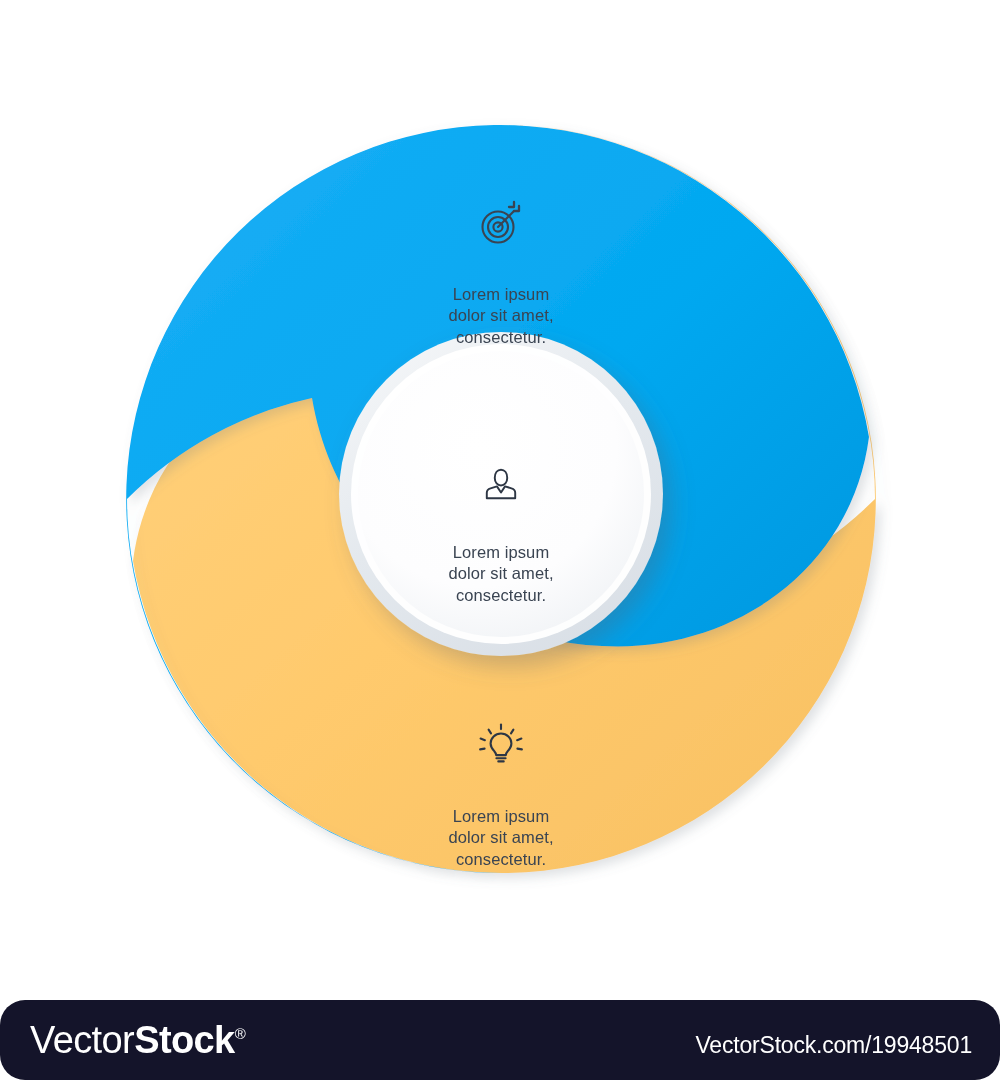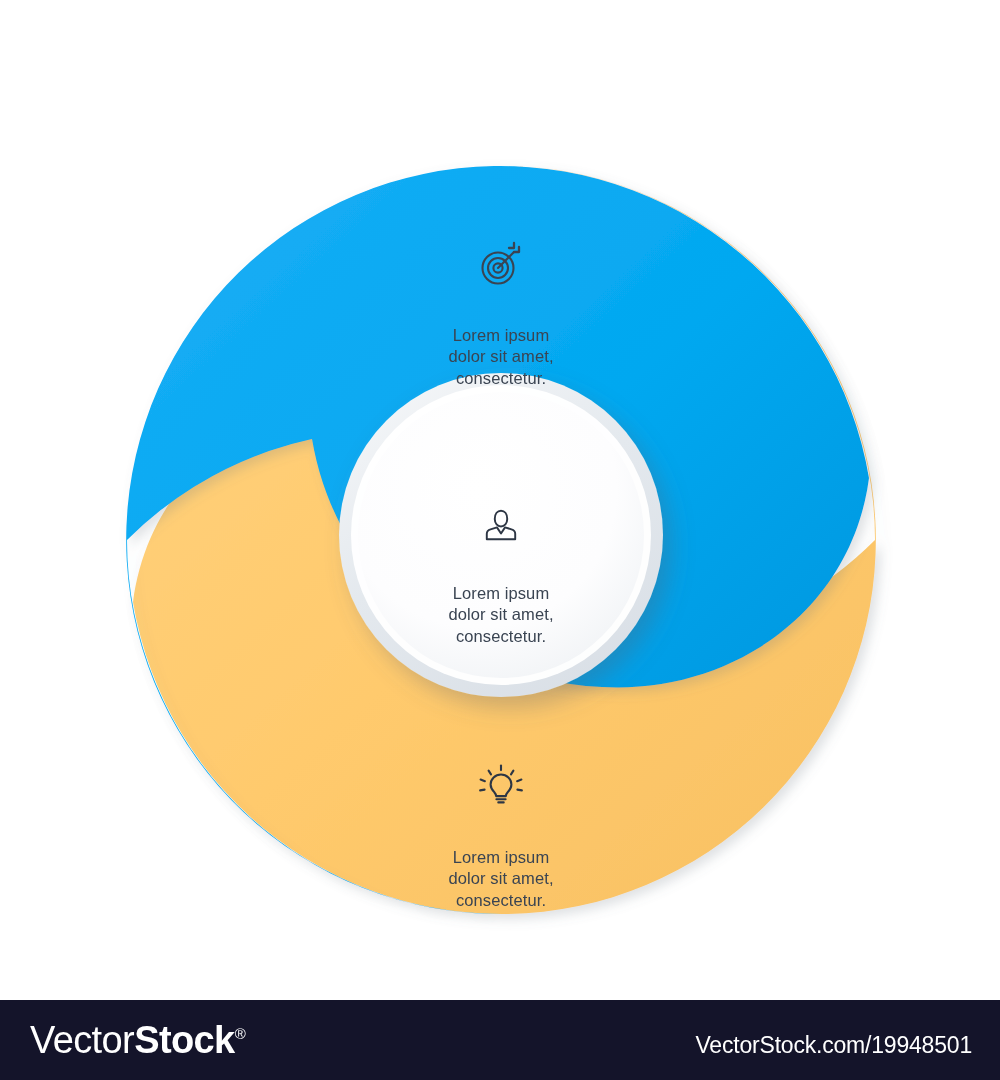--- a/index.html
+++ b/index.html
@@ -16,21 +16,20 @@
     font-family: "Liberation Sans", sans-serif;
   }
 
   #stage {
     position: absolute;
     left: 0;
     top: 0;
     width: 1000px;
     height: 1000px;
     background: #ffffff;
-    margin-top: 41px;
   }
 
   #diagram-svg {
     position: absolute;
     left: 0;
     top: 0;
     width: 1000px;
     height: 1000px;
     display: block;
   }
@@ -71,20 +70,21 @@
   }
 
   
   #footer-bar {
     position: absolute;
     left: 0;
     top: 1000px;
     width: 1000px;
     height: 80px;
     background: #14142a;
+    border-radius: 25px;
   }
   #brand-logo {
     position: absolute;
     left: 30px;
     top: 21px;
     font-size: 38px;
     color: #ffffff;
     letter-spacing: -0.6px;
     line-height: 1;
     white-space: nowrap;

